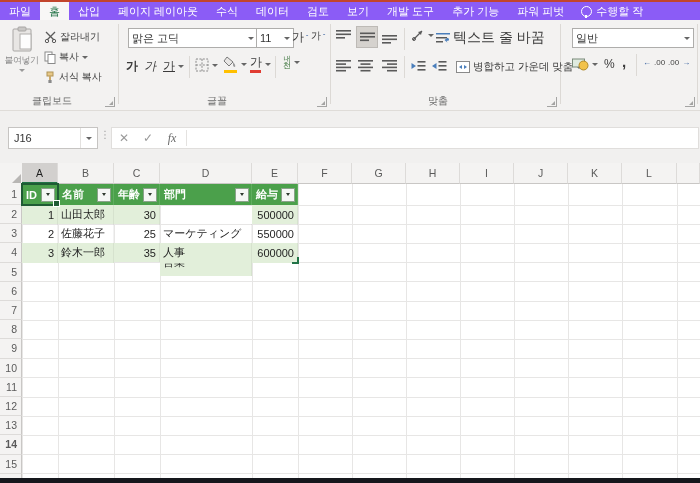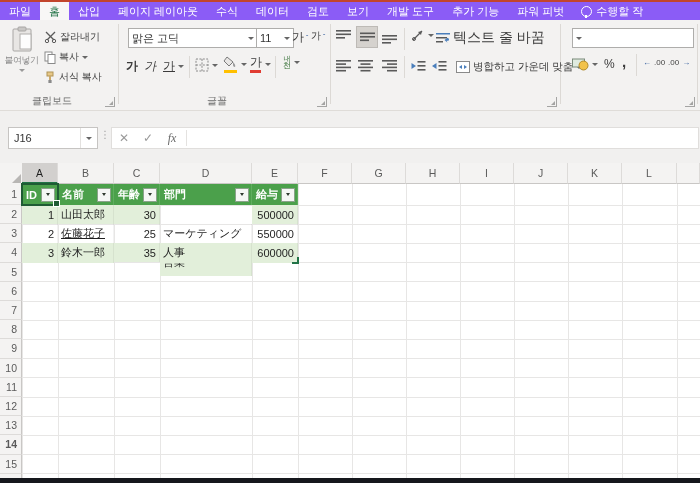--- a/index.html
+++ b/index.html
@@ -289,25 +289,27 @@
       </div>
       <div class="rbtn" style="left:126px;top:40px">
         <svg width="14" height="12" viewBox="0 0 14 12">
           <rect x="0.5" y="0.5" width="13" height="11" fill="#fff" stroke="#8a8a8a"></rect>
           <path d="M3 6 L6 4 L6 8 Z" fill="#4a7ebb"></path>
             <path d="M11 6 L8 4 L8 8 Z" fill="#4a7ebb"></path>
         </svg>
         <span style="font-size:10.5px">병합하고 가운데 맞춤</span>
         <span class="caret"></span>
       </div>
+      <div class="group-label">맞춤</div>
       <div class="launcher"></div>
     </div>
 
     <div class="abs" style="left:560px;top:0;width:138px;height:100%">
       <div class="combo" style="left:12px;top:8px;width:114px;height:18px">
+        <span class="cv">일반</span>
         <span class="caret"></span>
       </div>
       <div class="rbtn" style="left:12px;top:37px">
         <span class="ico" style="position:relative;width:17px;height:14px">
           <svg width="17" height="14" viewBox="0 0 17 14">
             <rect x="0.5" y="2" width="12" height="8" fill="#dfeadf" stroke="#7a8a7a"></rect>
             <circle cx="11.5" cy="8.5" r="4.5" fill="#f2c24b" stroke="#b08a2a"></circle>
           </svg>
         </span>
         <span class="caret"></span>
@@ -421,21 +423,21 @@
         </div></div>
       <div class="tcell-h" style="left: 252px; top: 21px; width: 46px; height: 21px;">給与<div class="filter">
           <span class="fcaret"></span>
         </div></div>
       <div class="tcell band" style="left: 22px; top: 42px; width: 36px; height: 19.2px; justify-content: flex-end;">1</div>
       <div class="tcell band" style="left: 58px; top: 42px; width: 56px; height: 19.2px; justify-content: flex-start;">山田太郎</div>
       <div class="tcell band" style="left: 114px; top: 42px; width: 46px; height: 19.2px; justify-content: flex-end;">30</div>
       <div class="tcell band" style="left: 160px; top: 42px; width: 92px; height: 27px; justify-content: flex-start; margin-top: 44px;">営業</div>
       <div class="tcell band" style="left: 252px; top: 42px; width: 46px; height: 19.2px; justify-content: flex-end;">500000</div>
       <div class="tcell" style="left: 22px; top: 61.2px; width: 36px; height: 19.2px; justify-content: flex-end;">2</div>
-      <div class="tcell" style="left: 58px; top: 61.2px; width: 56px; height: 19.2px; justify-content: flex-start; text-decoration: underline;">佐藤花子</div>
+      <div class="tcell" style="left: 58px; top: 61.2px; width: 56px; height: 19.2px; justify-content: flex-start;">佐藤花子</div>
       <div class="tcell" style="left: 114px; top: 61.2px; width: 46px; height: 19.2px; justify-content: flex-end;">25</div>
       <div class="tcell" style="left: 160px; top: 61.2px; width: 92px; height: 19.2px; justify-content: flex-start;">マーケティング</div>
       <div class="tcell" style="left: 252px; top: 61.2px; width: 46px; height: 19.2px; justify-content: flex-end;">550000</div>
       <div class="tcell band" style="left: 22px; top: 80.4px; width: 36px; height: 19.2px; justify-content: flex-end;">3</div>
       <div class="tcell band" style="left: 58px; top: 80.4px; width: 56px; height: 19.2px; justify-content: flex-start;">鈴木一郎</div>
       <div class="tcell band" style="left: 114px; top: 80.4px; width: 46px; height: 19px; justify-content: flex-end;">35</div>
       <div class="tcell band" style="left: 160px; top: 80.4px; width: 92px; height: 19.2px; justify-content: flex-start;">人事</div>
       <div class="tcell band" style="left: 252px; top: 80.4px; width: 46px; height: 19.2px; justify-content: flex-end;">600000</div>
       <div class="active-cell" style="left: 21px; top: 20px; width: 38px; height: 23px;">
         <div class="fillhandle"></div>

